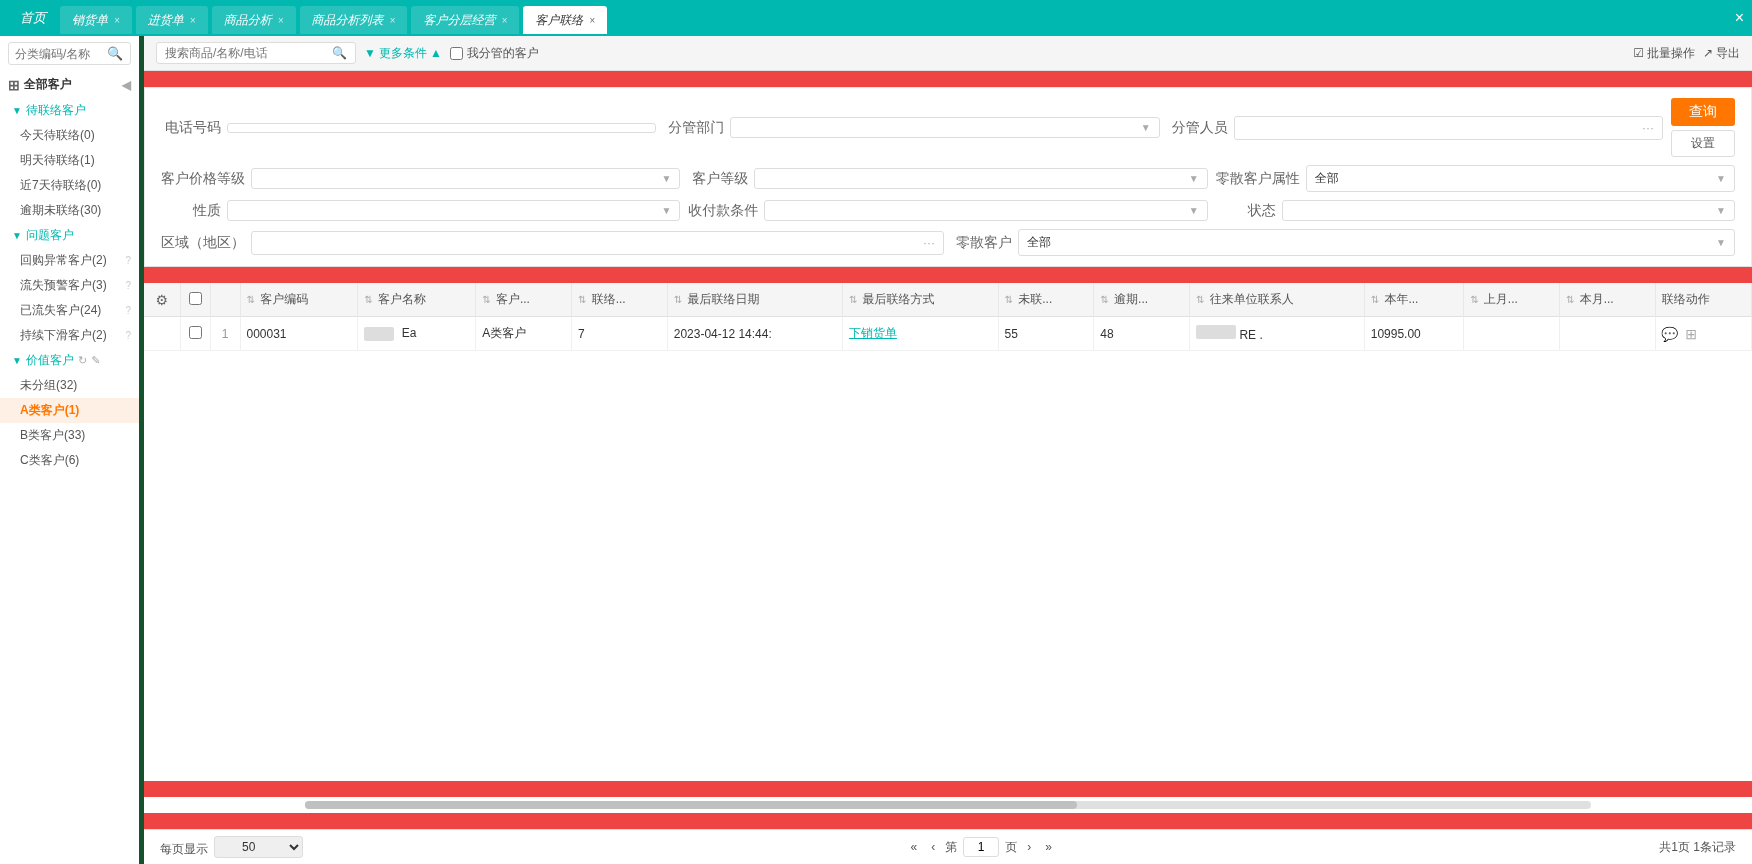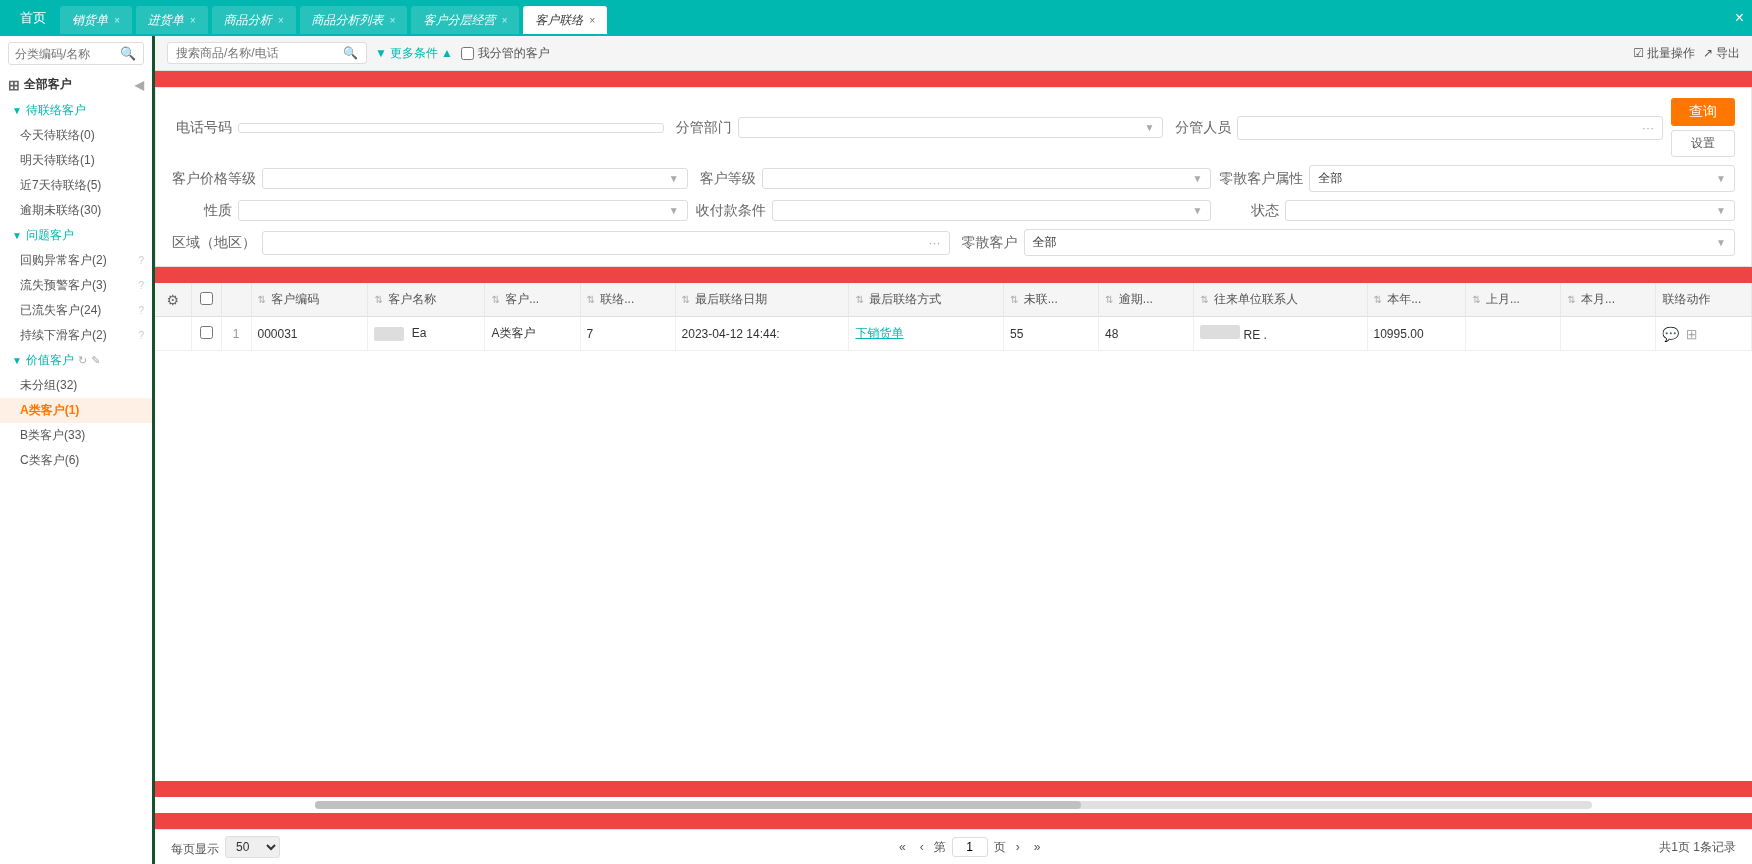--- a/index.html
+++ b/index.html
@@ -5,21 +5,21 @@
     * { box-sizing: border-box; margin: 0; padding: 0; font-family: 'Microsoft YaHei', Arial, sans-serif; font-size: 12px; }
     body { background: #f5f5f5; overflow: hidden; width: 1752px; height: 864px; }
 
     
     .top-nav {
       display: flex; align-items: center;
       background: #00b8b0; height: 36px; padding: 0 8px;
       color: #fff;
     }
     .top-nav .nav-home {
-      padding: 0 12px; cursor: pointer; font-size: 13px; color: #fff;
+      padding: 0 12px; cursor: pointer; font-size: 13px; color: #fff; font-style: italic;
     }
     .top-nav .tab {
       display: flex; align-items: center;
       background: rgba(255,255,255,0.15); border-radius: 3px 3px 0 0;
       padding: 0 12px; height: 28px; margin: 4px 2px 0;
       cursor: pointer; color: #fff; font-size: 12px; position: relative; font-style: italic;
     }
     .top-nav .tab.active {
       background: #fff; color: #333;
     }
@@ -31,21 +31,21 @@
       margin-left: auto; color: #fff; cursor: pointer; font-size: 16px;
     }
 
     
     .main-layout {
       display: flex; height: calc(864px - 36px);
     }
 
     
     .sidebar {
-      width: 155px; background: #fff; border-right: 3px solid #14532d;
+      width: 144px; background: #fff; border-right: 5px solid #14532d;
       overflow-y: auto; flex-shrink: 0;
     }
     .sidebar-search {
       display: flex; align-items: center;
       border: 1px solid #ddd; margin: 6px 8px; padding: 3px 6px; border-radius: 3px;
       background: #fff;
     }
     .sidebar-search input {
       border: none; outline: none; font-size: 12px; width: 100%; color: #999;
     }
@@ -175,21 +175,21 @@
       display: flex; align-items: center; gap: 6px;
     }
     .pagination .page-btn {
       cursor: pointer; color: #555; font-size: 12px; padding: 2px 4px;
     }
     .pagination .page-input {
       border: 1px solid #ddd; padding: 2px 6px; width: 36px; text-align: center;
       border-radius: 3px; outline: none; font-size: 12px;
     }
     .per-page-select {
-      border: 1px solid #ddd; padding: 2px 6px; border-radius: 3px;
+      border: 1px solid #ddd; padding: 2px 23px; border-radius: 3px;
       outline: none; font-size: 12px; color: #333; cursor: pointer;
     }
 
     
     .scrollbar-area {
       background: #fff; padding: 4px 0;
       display: flex; align-items: center; justify-content: center;
     }
     .fake-scrollbar {
       width: 80%; height: 8px; background: #e0e0e0; border-radius: 4px;
@@ -257,21 +257,21 @@
       <span class="arrow">▼</span>
       <span>待联络客户</span>
     </div>
     <div class="sidebar-item">
       <span>今天待联络(0)</span>
     </div>
     <div class="sidebar-item">
       <span>明天待联络(1)</span>
     </div>
     <div class="sidebar-item">
-      <span>近7天待联络(5)</span>
+      <span>近7天待联络(0)</span>
     </div>
     <div class="sidebar-item">
       <span>逾期未联络(30)</span>
     </div>
 
     <div class="sidebar-group-title">
       <span class="arrow">▼</span>
       <span>问题客户</span>
     </div>
     <div class="sidebar-item">

